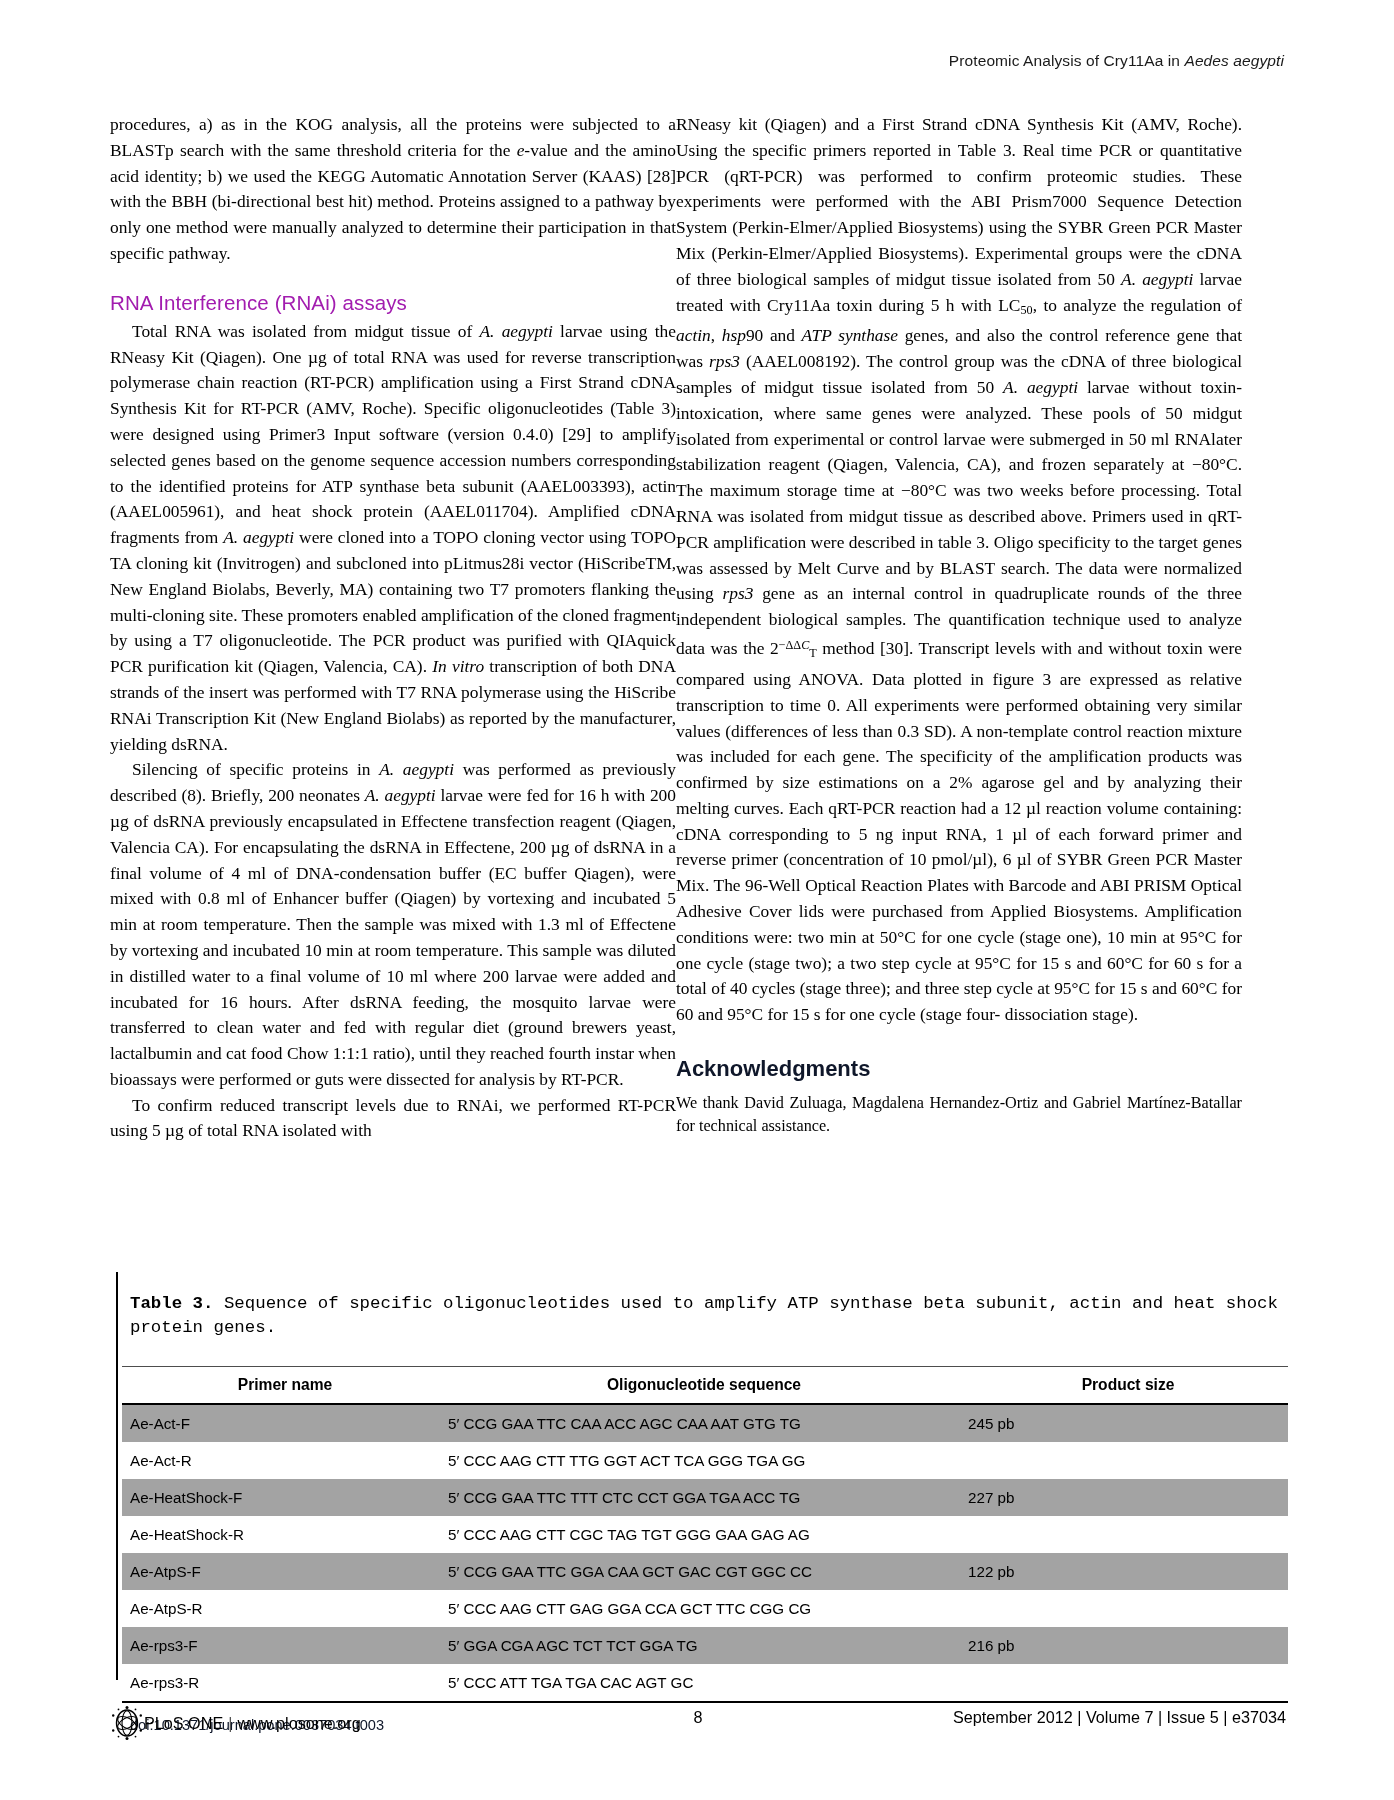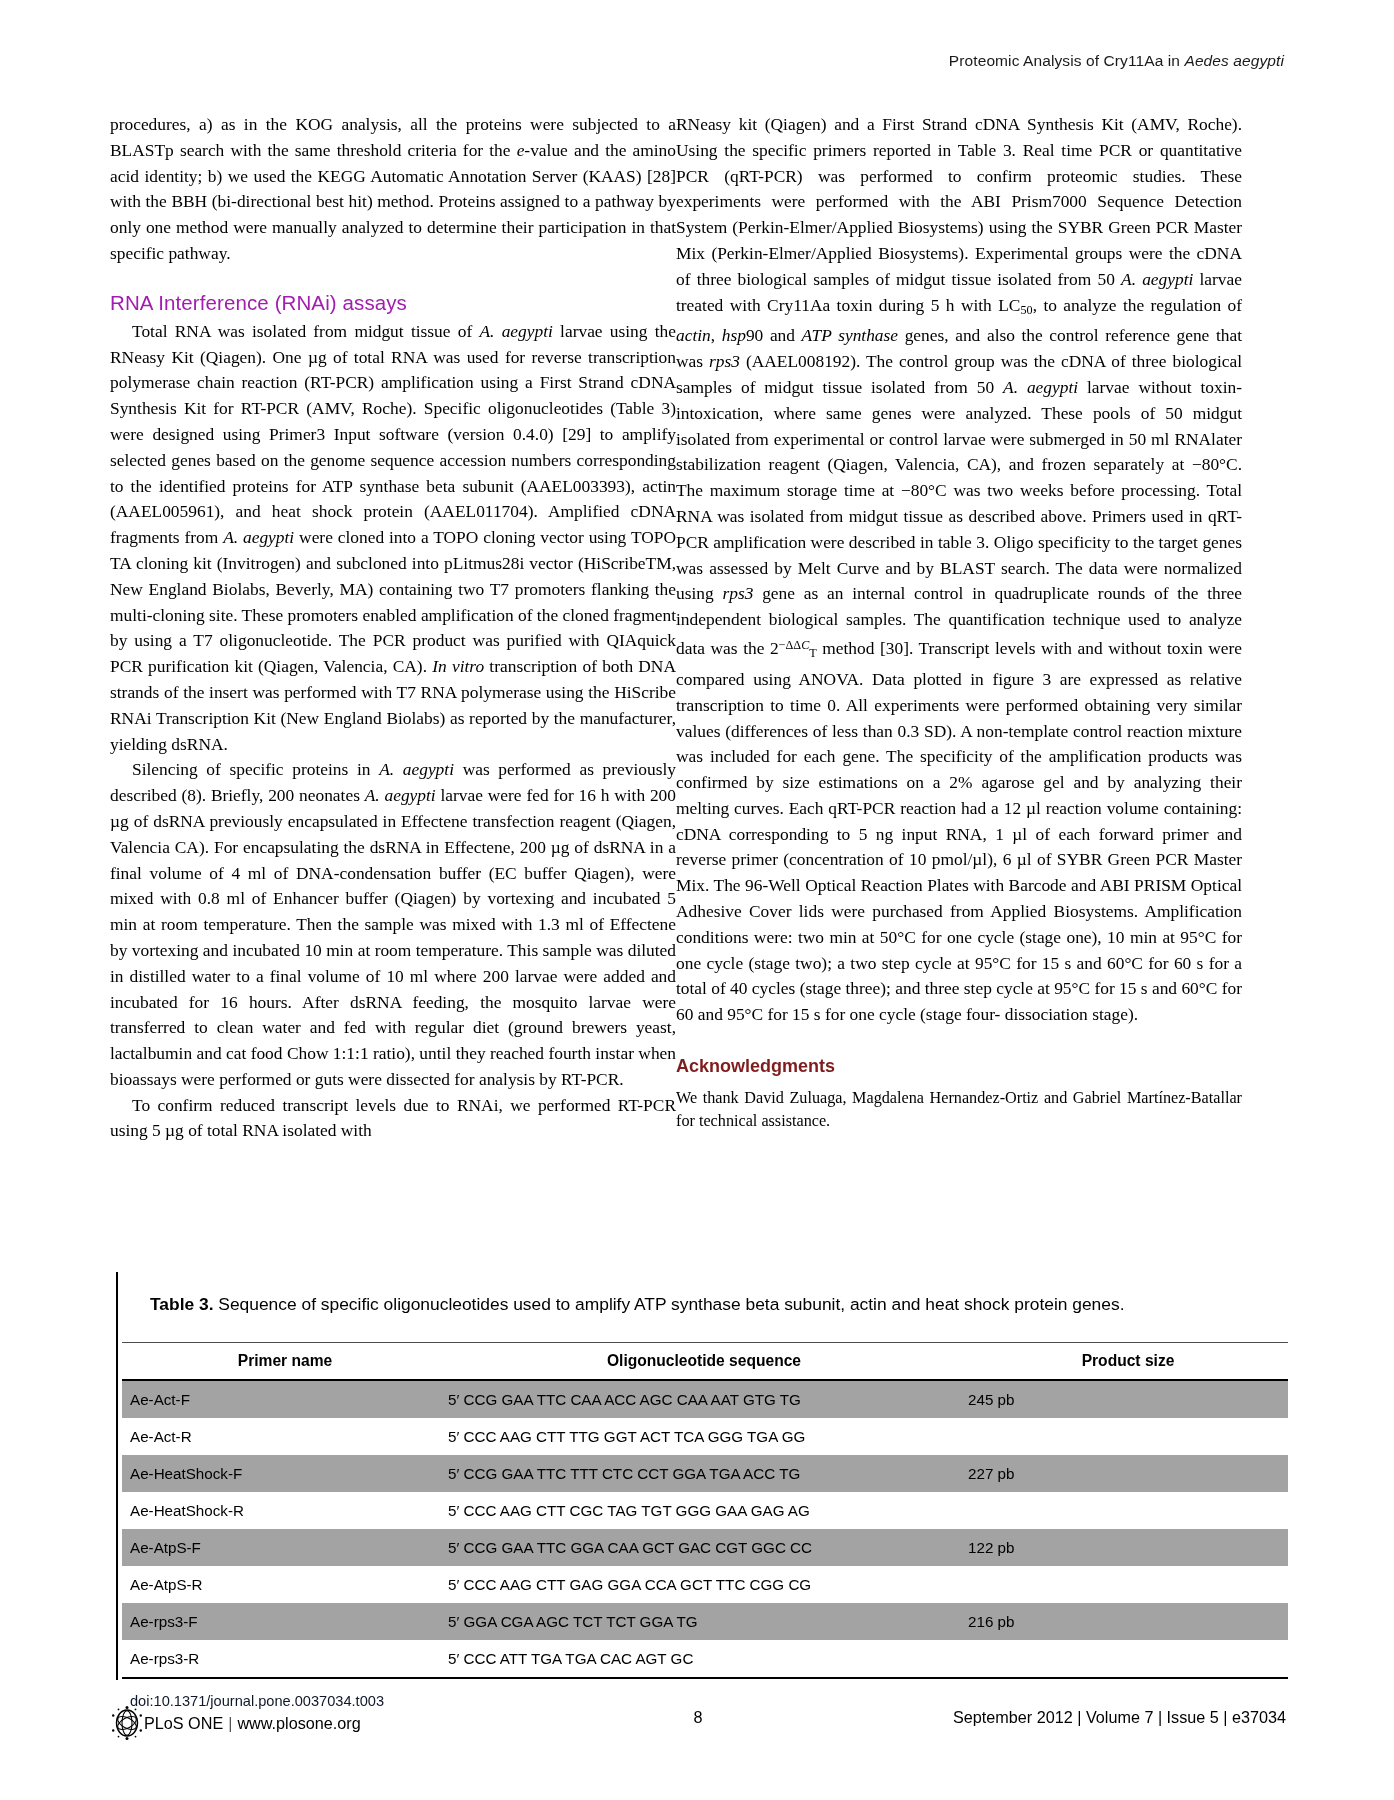--- a/index.html
+++ b/index.html
@@ -61,24 +61,24 @@
   h2.section {
     font-family: "Liberation Sans", "DejaVu Sans", sans-serif;
     font-size: 20.5px;
     font-weight: 400;
     margin: 24px 0 4px 0;
     color: #a21caf;
     letter-spacing: .1px;
   }
   h2.ack {
     font-family: "Liberation Sans", "DejaVu Sans", sans-serif;
-    font-size: 18px;
+    font-size: 22px;
     font-weight: 700;
     margin: 28px 0 10px 0;
-    color: #7f1d1d;
+    color: #0f172a;
   }
   p.ackbody {
     margin: 0;
     font-size: 16.2px;
     line-height: 23px;
     text-align: justify;
   }
 
   
   .table-wrap {
@@ -89,26 +89,25 @@
   }
   .table-rule-left {
     position: absolute;
     left: -6px;
     top: 0;
     width: 2px;
     height: 408px;
     background: #000;
   }
   .tbl-caption {
-    font-family: Liberation Sans, sans-serif;
+    font-family: Liberation Mono, monospace;
     font-size: 17.4px;
     line-height: 24px;
     padding: 20px 0 0 8px;
     color: #000;
-    margin-left: 20px;
   }
   .tbl-caption b { font-weight: 700; }
 
   table.primer {
     border-collapse: collapse;
     width: 1166px;
     margin-top: 26px;
     font-family: "Liberation Sans", "DejaVu Sans", sans-serif;
   }
   table.primer th {

